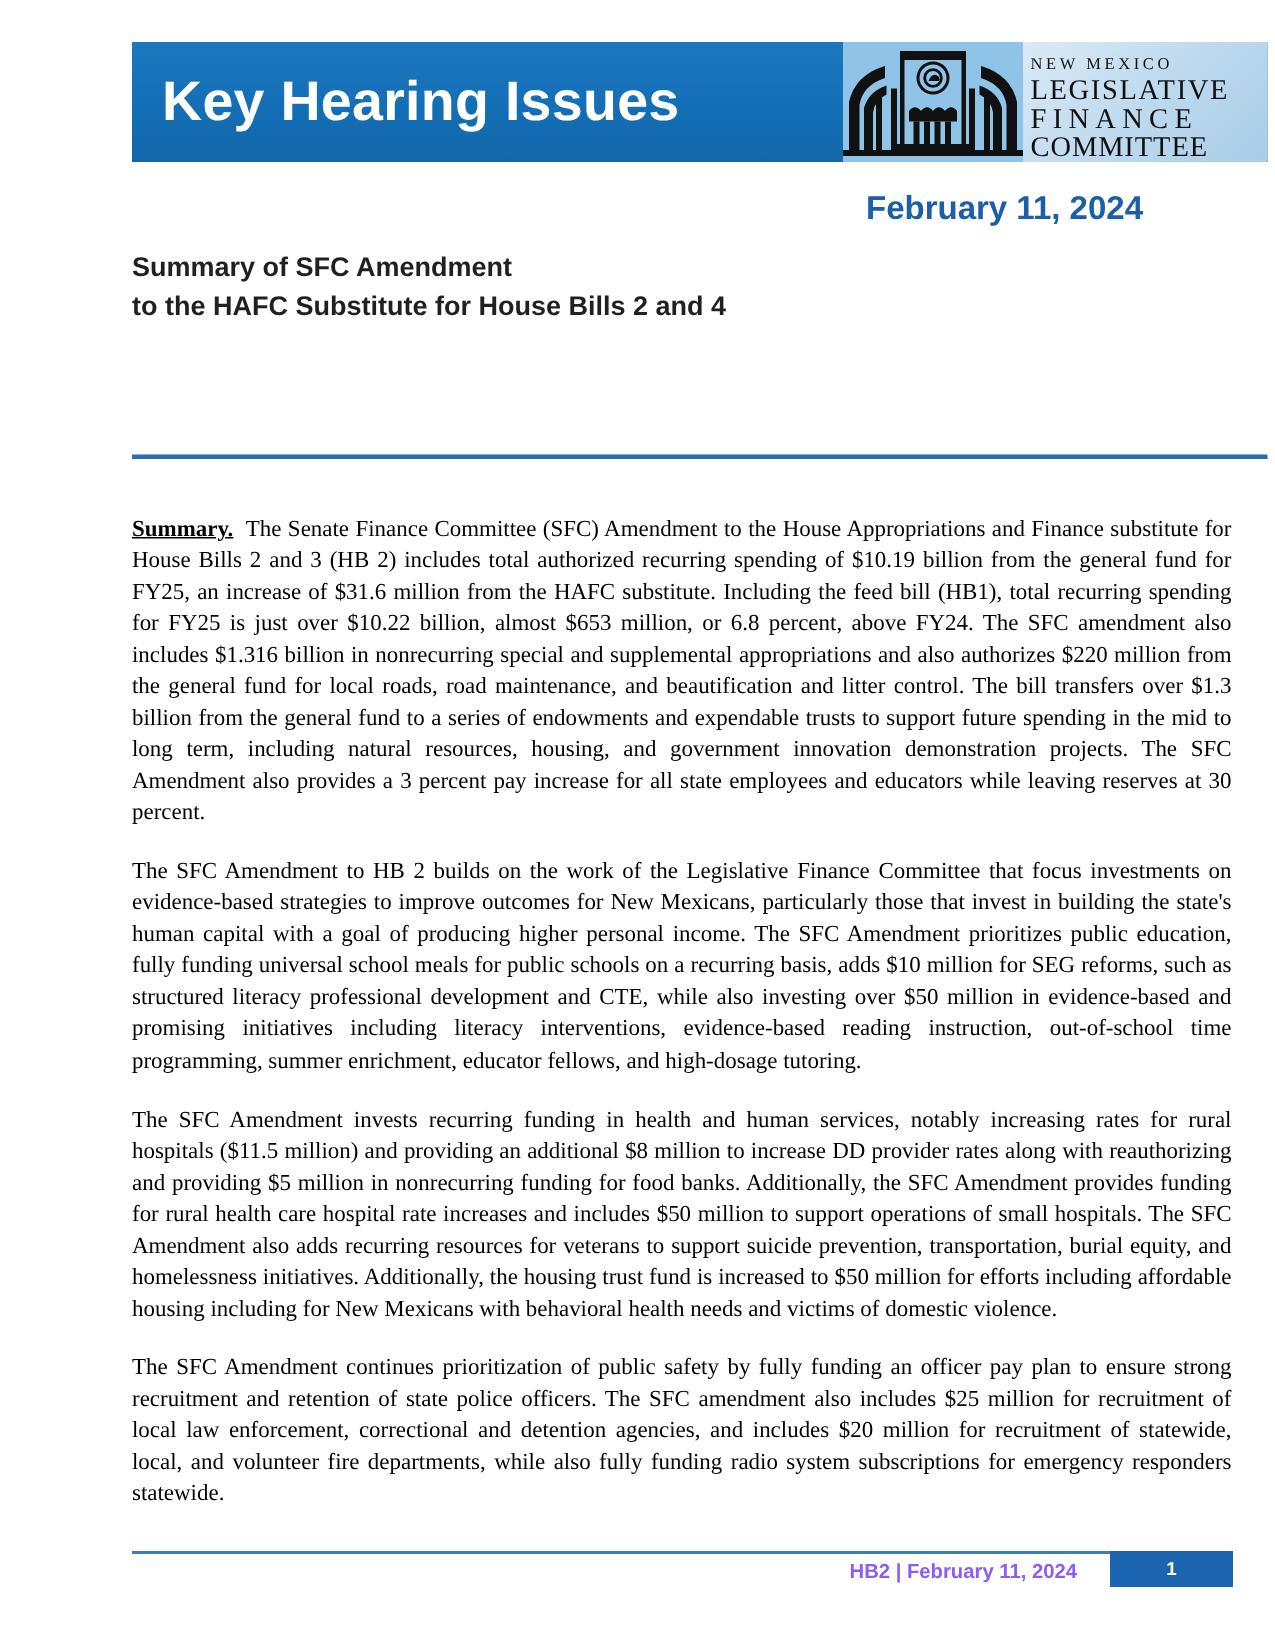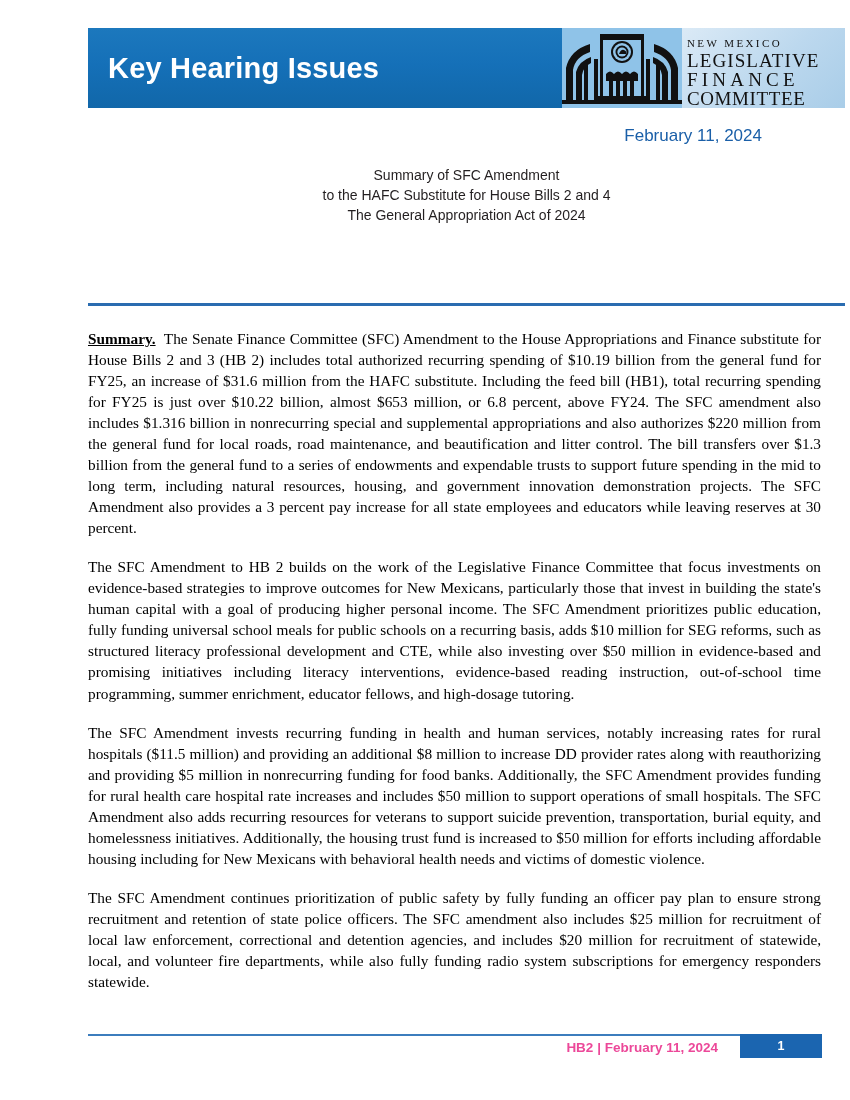--- a/index.html
+++ b/index.html
@@ -32,21 +32,21 @@
     height: 80px;
     background: #1570b8;
     background: linear-gradient(180deg, #1c78bd 0%, #1570b8 45%, #1167a9 100%);
     display: flex;
     align-items: center;
     box-sizing: border-box;
   }
   .masthead-title {
     font-family: "Liberation Sans", "DejaVu Sans", sans-serif;
     font-weight: bold;
-    font-size: 29px;
+    font-size: 37px;
     color: #ffffff;
     letter-spacing: 0.2px;
     padding-left: 20px;
     white-space: nowrap;
     flex: 0 0 auto;
   }
   .masthead-spacer { flex: 1 1 auto; }
 
   .logo-block {
     position: absolute;
@@ -87,35 +87,35 @@
   .logo-line.l4 { font-size: 19px; letter-spacing: 0.6px; }
 
   
   .doc-date {
     position: absolute;
     right: 88px;
     top: 126px;
     width: 400px;
     text-align: right;
     font-family: "Liberation Sans", "DejaVu Sans", sans-serif;
-    font-weight: normal;
-    font-size: 17px;
+    font-weight: bold;
+    font-size: 22px;
     color: #1a5fa8;
   }
 
   
   .doc-title {
     position: absolute;
     left: 88px;
     top: 166px;
     width: 757px;
-    text-align: center;
-    font-family: "Liberation Sans", "DejaVu Sans", sans-serif;
-    font-weight: normal;
-    font-size: 14px;
+    text-align: left;
+    font-family: "Liberation Sans", "DejaVu Sans", sans-serif;
+    font-weight: bold;
+    font-size: 18px;
     color: #231f20;
     line-height: 1.42;
   }
 
   
   .author-name {
     position: absolute;
     left: 88px;
     top: 280px;
     font-family: "Liberation Sans", "DejaVu Sans", sans-serif;
@@ -129,21 +129,21 @@
     top: 303px;
     width: 757px;
     height: 3px;
     background: #2a6cb0;
   }
 
   
   .body-text {
     position: absolute;
     left: 88px;
-    top: 328px;
+    top: 342px;
     width: 733px;
     font-size: 15.3px;
     line-height: 1.375;
     text-align: justify;
     color: #000000;
   }
   .body-text p {
     margin: 0 0 18px 0;
   }
   .body-text p:last-child { margin-bottom: 0; }
@@ -161,21 +161,21 @@
     height: 2px;
     background: #3c7dbd;
   }
   .footer-meta {
     position: absolute;
     right: 132px;
     top: 1040px;
     font-family: "Liberation Sans", "DejaVu Sans", sans-serif;
     font-weight: bold;
     font-size: 13.5px;
-    color: #ec4899;
+    color: #8b5cf6;
     white-space: nowrap;
   }
   .page-number-box {
     position: absolute;
     left: 740px;
     top: 1034px;
     width: 82px;
     height: 24px;
     background: #1b65b0;
     color: #ffffff;
@@ -241,21 +241,20 @@
         <div class="logo-line l4">COMMITTEE</div>
       </div>
     </div>
   </div>
 
   <div class="doc-date">February 11, 2024</div>
 
   <div class="doc-title">
     <div>Summary of SFC Amendment</div>
     <div>to the HAFC Substitute for House Bills 2 and 4</div>
-    <div>The General Appropriation Act of 2024</div>
   </div>
 
   <div class="author-rule"></div>
 
   <div class="body-text">
     <p><span class="lead-label">Summary.</span>&nbsp; <span>The Senate Finance Committee (SFC) Amendment to the House Appropriations and Finance substitute for House Bills 2 and 3 (HB 2) includes total authorized recurring spending of $10.19 billion from the general fund for FY25, an increase of $31.6 million from the HAFC substitute.  Including the feed bill (HB1), total recurring spending for FY25 is just over $10.22 billion, almost $653 million, or 6.8 percent, above FY24.  The SFC amendment also includes $1.316 billion in nonrecurring special and supplemental appropriations and also authorizes $220 million from the general fund for local roads, road maintenance, and beautification and litter control. The bill transfers over $1.3 billion from the general fund to a series of endowments and expendable trusts to support future spending in the mid to long term, including natural resources, housing, and government innovation demonstration projects. The SFC Amendment also provides a 3 percent pay increase for all state employees and educators while leaving reserves at 30 percent.</span></p>
     <p>The SFC Amendment to HB 2 builds on the work of the Legislative Finance Committee that focus investments on evidence-based strategies to improve outcomes for New Mexicans, particularly those that invest in building the state's human capital with a goal of producing higher personal income.  The SFC Amendment prioritizes public education, fully funding universal school meals for public schools on a recurring basis, adds $10 million for SEG reforms, such as structured literacy professional development and CTE, while also investing over $50 million in evidence-based and promising initiatives including literacy interventions, evidence-based reading instruction, out-of-school time programming, summer enrichment, educator fellows, and high-dosage tutoring.</p>
     <p>The SFC Amendment invests recurring funding in health and human services, notably increasing rates for rural hospitals ($11.5 million) and providing an additional $8 million to increase DD provider rates along with reauthorizing and providing $5 million in nonrecurring funding for food banks.  Additionally, the SFC Amendment provides funding for rural health care hospital rate increases and includes $50 million to support operations of small hospitals.  The SFC Amendment also adds recurring resources for veterans to support suicide prevention, transportation, burial equity, and homelessness initiatives.  Additionally, the housing trust fund is increased to $50 million for efforts including affordable housing including for New Mexicans with behavioral health needs and victims of domestic violence.</p>
     <p>The SFC Amendment continues prioritization of public safety by fully funding an officer pay plan to ensure strong recruitment and retention of state police officers.  The SFC amendment also includes $25 million for recruitment of local law enforcement, correctional and detention agencies, and includes $20 million for recruitment of statewide, local, and volunteer fire departments, while also fully funding radio system subscriptions for emergency responders statewide.</p>
   </div>

